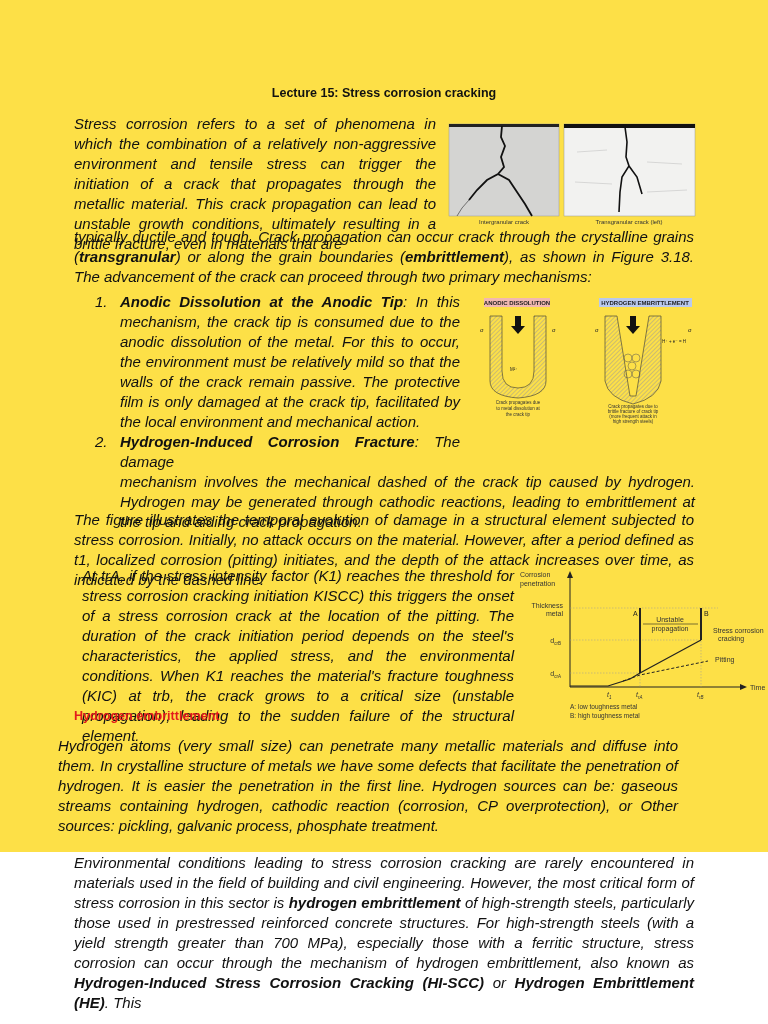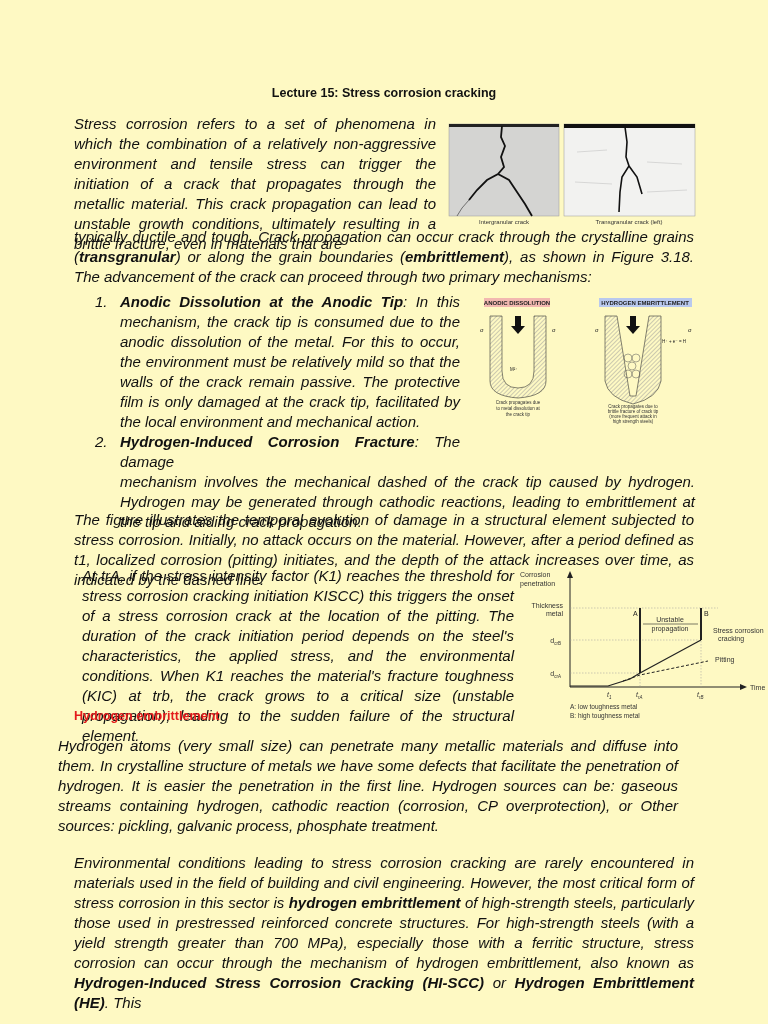--- a/index.html
+++ b/index.html
@@ -1,18 +1,18 @@
 <!DOCTYPE html>
 <html><head>
 <meta charset="utf-8">
 <style>
   html, body { margin:0; padding:0; background:#ffffff; }
   body { width:768px; height:1024px; position:relative; overflow:hidden;
          font-family:"Liberation Sans", "DejaVu Sans", sans-serif; color:#111; }
-  .page { position:absolute; left:0; top:0; width:768px; height:1024px; background:#fef9c3; }
+  .page { position:absolute; left:0; top:0; width:768px; height:852px; background:#fde047; }
   .title { position:absolute; top:86px; left:0; width:768px; text-align:center;
            font-weight:bold; font-size:12.5px; }
   .txt { font-size:15px; line-height:20px; text-align:justify;font-style:italic; }
   .p1 { position:absolute; left:74px; top:114px; width:362px; }
   .p1b { position:absolute; left:74px; top:227px; width:620px; }
   .fig1 { position:absolute; left:447px; top:122px; width:250px; height:106px; }
   .list { position:absolute; left:95px; top:292px; width:600px; }
   .li { position:relative; padding-left:25px; }
   .li .num { position:absolute; left:0; top:0; }
   .li1 { width:340px; }

